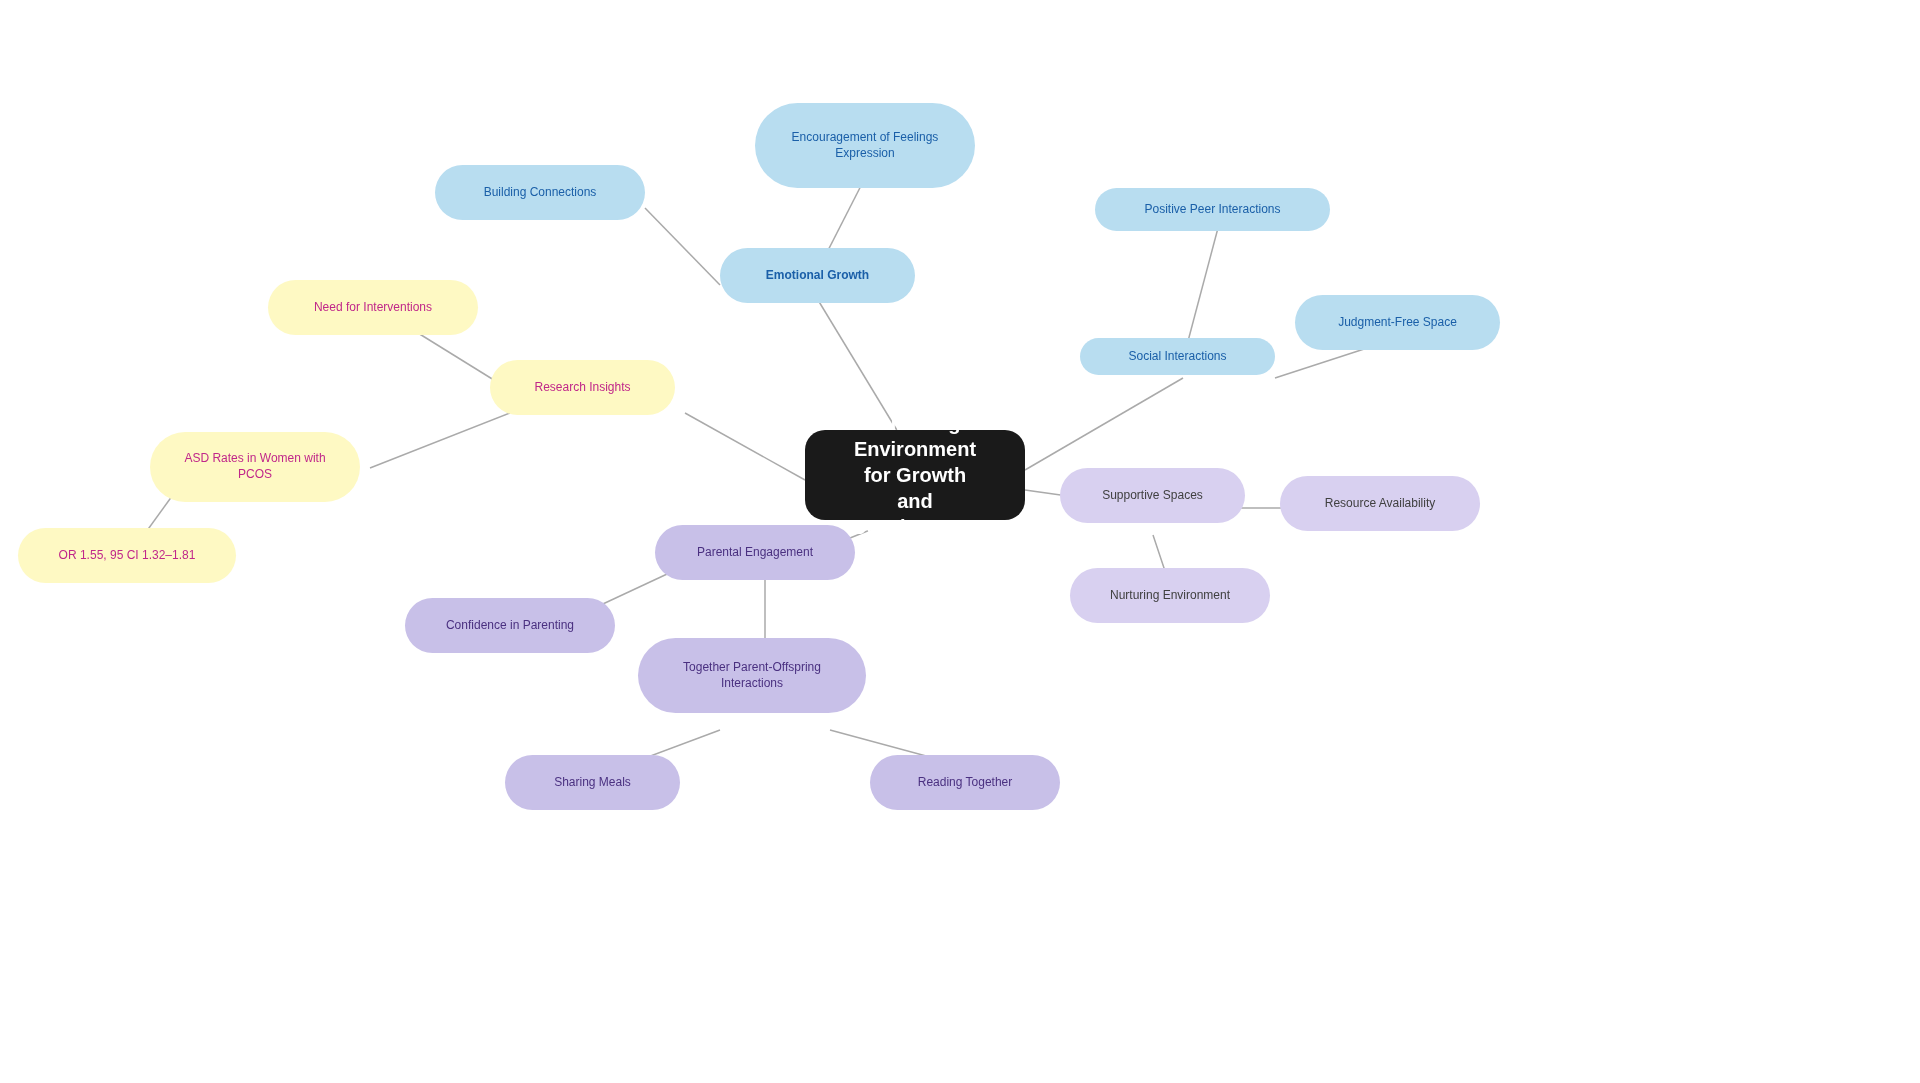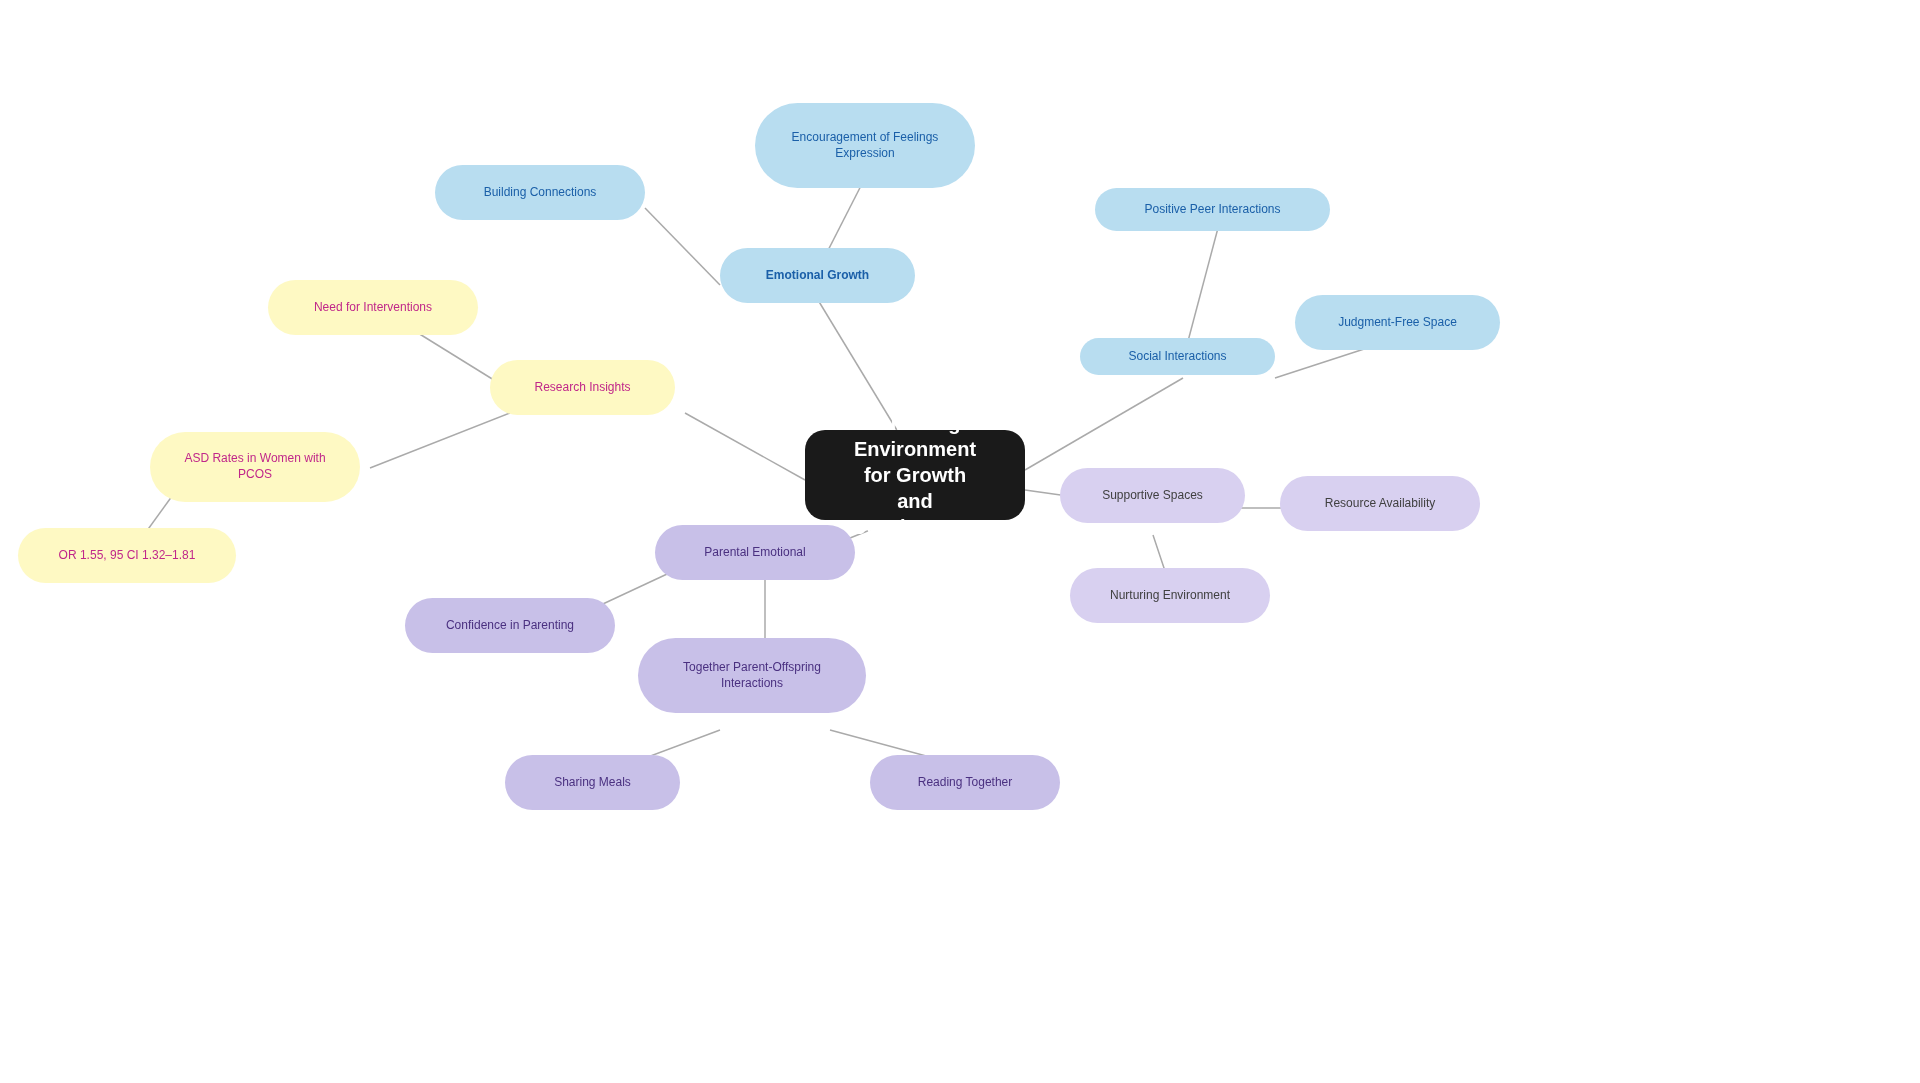--- a/index.html
+++ b/index.html
@@ -126,21 +126,21 @@
 <div class="node node-pink" style="left: 150px; top: 432px; width: 210px; height: 70px;">ASD Rates in Women with PCOS</div>
 
 <div class="node node-pink" style="left: 18px; top: 528px; width: 218px; height: 55px;">OR 1.55, 95 CI 1.32–1.81</div>
 
 <div class="node node-purple" style="left: 1060px; top: 468px; width: 185px; height: 55px;">Supportive Spaces</div>
 
 <div class="node node-purple" style="left: 1280px; top: 476px; width: 200px; height: 55px;">Resource Availability</div>
 
 <div class="node node-purple" style="left: 1070px; top: 568px; width: 200px; height: 55px;">Nurturing Environment</div>
 
-<div class="node node-light-purple" style="left: 655px; top: 525px; width: 200px; height: 55px;">Parental Emotional</div>
+<div class="node node-light-purple" style="left: 655px; top: 525px; width: 200px; height: 55px;">Parental Engagement</div>
 
 <div class="node node-light-purple" style="left: 405px; top: 598px; width: 210px; height: 55px;">Confidence in Parenting</div>
 
 <div class="node node-light-purple" style="left: 638px; top: 638px; width: 228px; height: 75px;">Together Parent-Offspring Interactions</div>
 
 <div class="node node-light-purple" style="left: 505px; top: 755px; width: 175px; height: 55px;">Sharing Meals</div>
 
 <div class="node node-light-purple" style="left: 870px; top: 755px; width: 190px; height: 55px;">Reading Together</div>
 
 </body></html>

